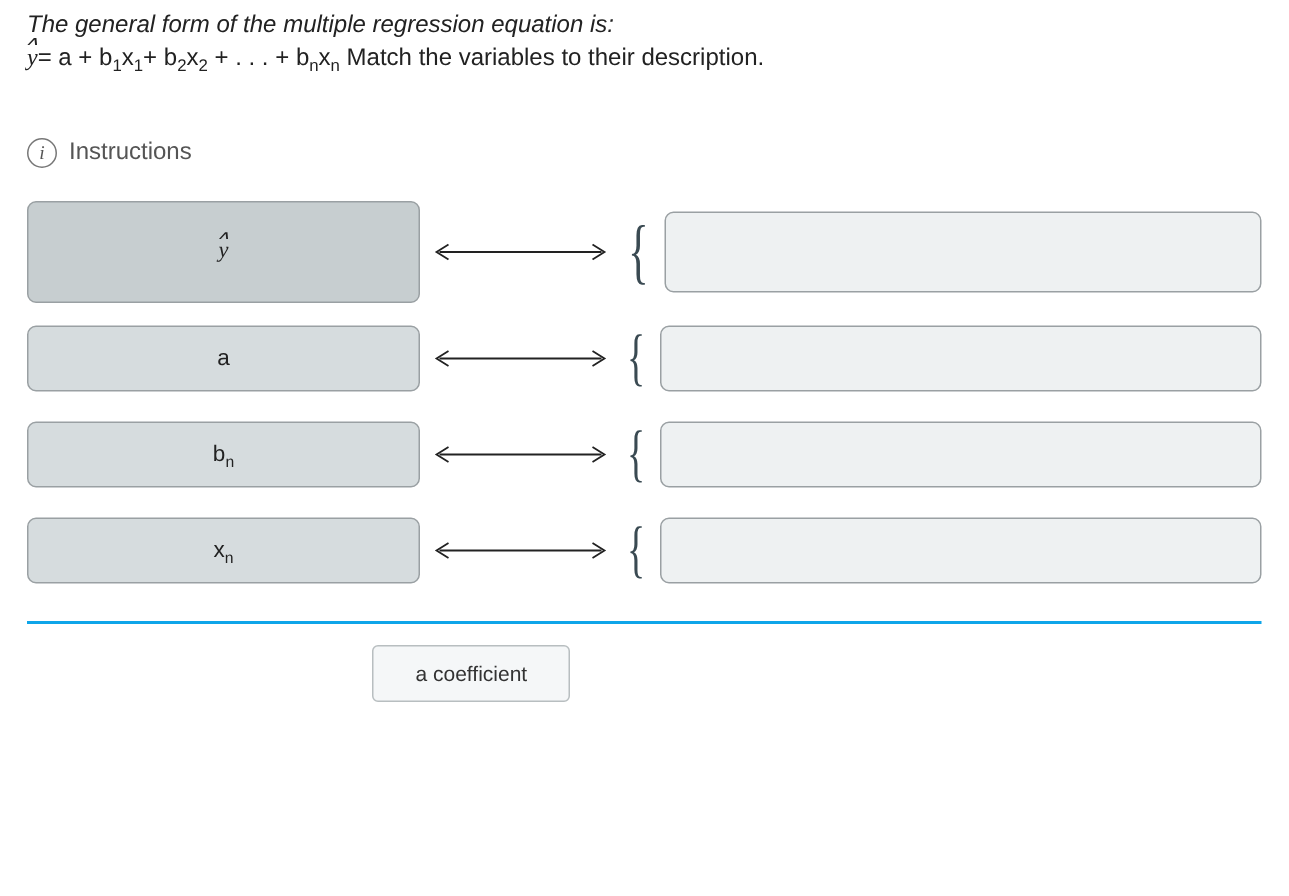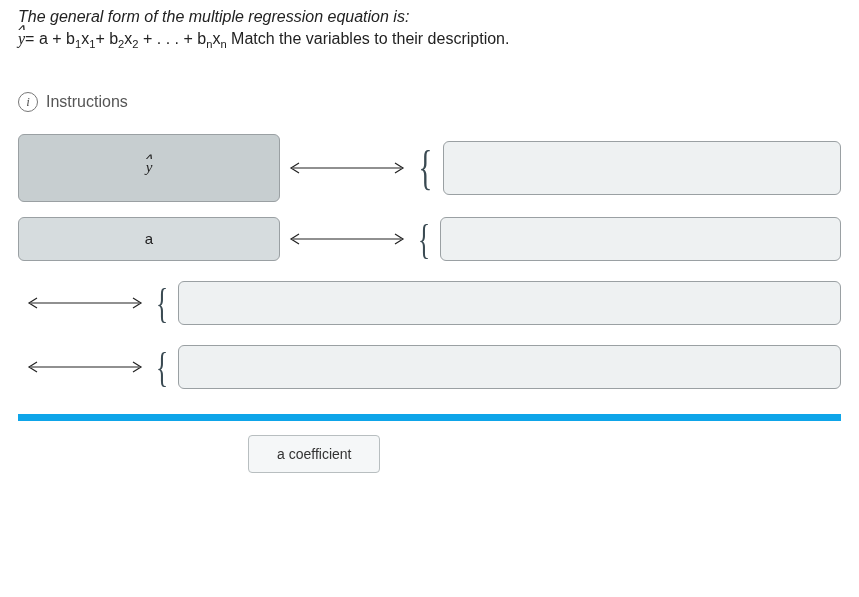--- a/index.html
+++ b/index.html
@@ -107,21 +107,21 @@
   .match-row.rest .brace { font-size: 42px; }
   .target {
     flex: 1;
     border: 1px solid #9aa0a3;
     border-radius: 6px;
     background: #eef1f2;
     height: 44px;
   }
   .match-row.first .target { height: 54px; }
   .answer-bank {
-    border-top: 7px solid #0ea5e9;
+    border-top: 2px solid #0ea5e9;
     padding-top: 14px;
     display: flex;
     gap: 14px;
   }
   .answer-item {
     border: 1px solid #b8bec0;
     border-radius: 4px;
     background: #f5f7f8;
     padding: 10px 28px;
     font-size: 14px;
@@ -173,32 +173,38 @@
           <line x1="6" y1="7" x2="114" y2="7" stroke="#222" stroke-width="1.2"></line>
           <polyline points="12,2 4,7 12,12" fill="none" stroke="#222" stroke-width="1.2"></polyline>
           <polyline points="108,2 116,7 108,12" fill="none" stroke="#222" stroke-width="1.2"></polyline>
         </svg>
       </div>
       <span class="brace">{</span>
       <div class="target"></div>
     </div>
 
     <div class="match-row rest">
+      <div class="source">
+        <span><span>b</span><span class="sub">n</span></span>
+      </div>
       <div class="connector">
         <svg width="120" height="14">
           <line x1="6" y1="7" x2="114" y2="7" stroke="#222" stroke-width="1.2"></line>
           <polyline points="12,2 4,7 12,12" fill="none" stroke="#222" stroke-width="1.2"></polyline>
           <polyline points="108,2 116,7 108,12" fill="none" stroke="#222" stroke-width="1.2"></polyline>
         </svg>
       </div>
       <span class="brace">{</span>
       <div class="target"></div>
     </div>
 
     <div class="match-row rest">
+      <div class="source">
+        <span><span>x</span><span class="sub">n</span></span>
+      </div>
       <div class="connector">
         <svg width="120" height="14">
           <line x1="6" y1="7" x2="114" y2="7" stroke="#222" stroke-width="1.2"></line>
           <polyline points="12,2 4,7 12,12" fill="none" stroke="#222" stroke-width="1.2"></polyline>
           <polyline points="108,2 116,7 108,12" fill="none" stroke="#222" stroke-width="1.2"></polyline>
         </svg>
       </div>
       <span class="brace">{</span>
       <div class="target"></div>
     </div>

